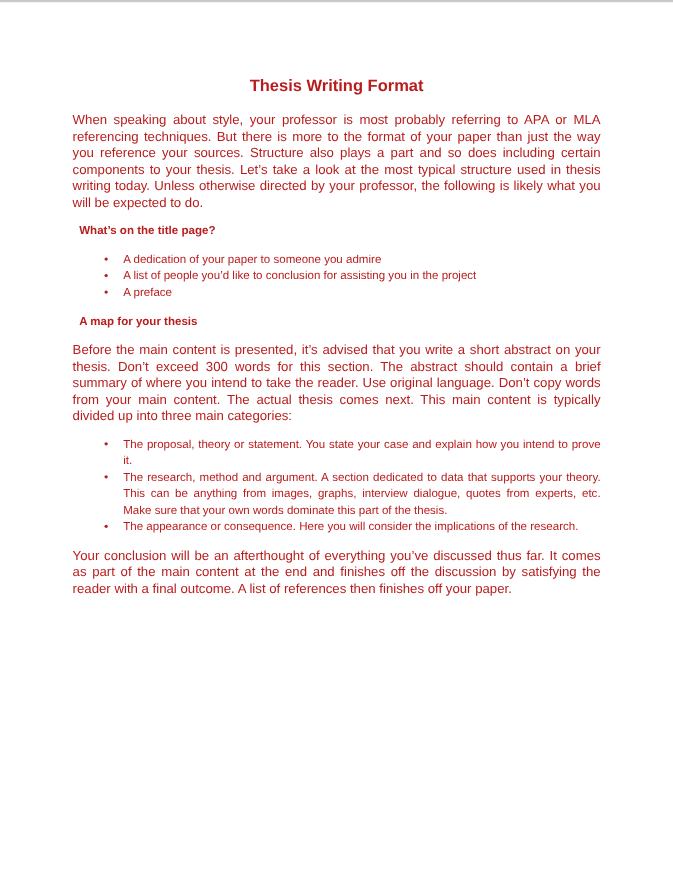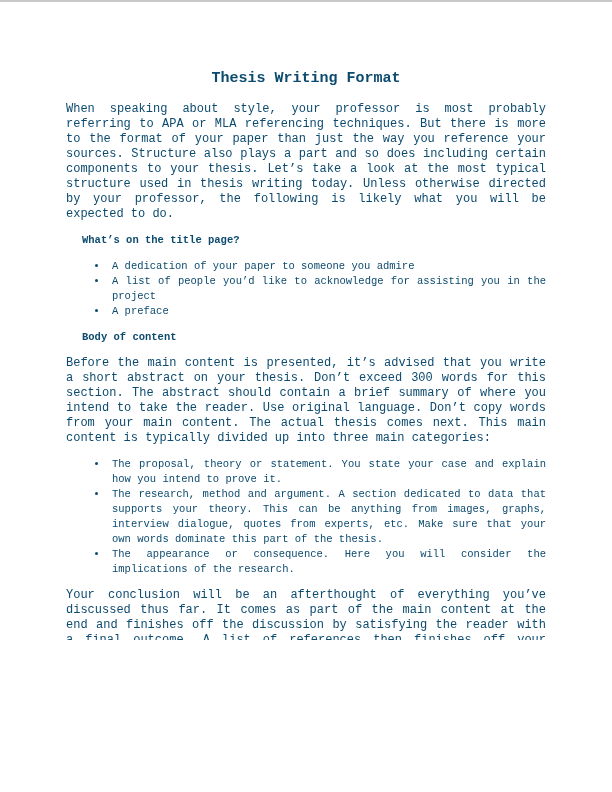--- a/index.html
+++ b/index.html
@@ -5,22 +5,22 @@
   html, body {
     margin: 0;
     padding: 0;
     background: #ffffff;
   }
   .page {
     position: relative;
     width: 612px;
     height: 640px;
     background: #ffffff;
-    font-family: Liberation Mono, monospace;
-    color: #0c4a6e;
+    font-family: Liberation Sans, sans-serif;
+    color: #b91c1c;
     overflow: hidden;
   }
   .top-edge {
     position: absolute;
     top: 0;
     left: 0;
     width: 612px;
     height: 2px;
     background: #c9c9c9;
   }
@@ -37,21 +37,21 @@
   p.body-para {
     font-size: 12px;
     line-height: 15px;
     text-align: justify;
     margin: 0 0 11px 0;
   }
   h2.section-heading {
     font-size: 10.5px;
     line-height: 15px;
     font-weight: bold;
-    margin: 0 0 11px 16px;
+    margin: 0 0 11px 6px;
   }
   ul.bullet-list {
     margin: 0 0 11px 0;
     padding: 0 0 0 42px;
     list-style-type: disc;
   }
   ul.bullet-list li {
     font-size: 10.5px;
     line-height: 15px;
     text-align: justify;
@@ -65,26 +65,26 @@
   <div class="top-edge"></div>
   <div class="content">
 
     <h1 class="doc-title">Thesis Writing Format</h1>
 
     <p class="body-para">When speaking about style, your professor is most probably referring to APA or MLA referencing techniques. But there is more to the format of your paper than just the way you reference your sources. Structure also plays a part and so does including certain components to your thesis. Let’s take a look at the most typical structure used in thesis writing today. Unless otherwise directed by your professor, the following is likely what you will be expected to do.</p>
 
     <h2 class="section-heading">What’s on the title page?</h2>
     <ul class="bullet-list">
       <li>A dedication of your paper to someone you admire</li>
-      <li>A list of people you’d like to acknowledge for assisting you in the project</li>
+      <li>A list of people you’d like to conclusion for assisting you in the project</li>
       <li>A preface</li>
     </ul>
 
+    <h2 class="section-heading">A map for your thesis</h2>
 
-    <h2 class="section-heading">Body of content</h2>
     <p class="body-para">Before the main content is presented, it’s advised that you write a short abstract on your thesis. Don’t exceed 300 words for this section. The abstract should contain a brief summary of where you intend to take the reader. Use original language. Don’t copy words from your main content. The actual thesis comes next. This main content is typically divided up into three main categories:</p>
     <ul class="bullet-list">
       <li>The proposal, theory or statement. You state your case and explain how you intend to prove it.</li>
       <li>The research, method and argument. A section dedicated to data that supports your theory. This can be anything from images, graphs, interview dialogue, quotes from experts, etc. Make sure that your own words dominate this part of the thesis.</li>
       <li>The appearance or consequence. Here you will consider the implications of the research.</li>
     </ul>
 
     <p class="body-para">Your conclusion will be an afterthought of everything you’ve discussed thus far. It comes as part of the main content at the end and finishes off the discussion by satisfying the reader with a final outcome. A list of references then finishes off your paper.</p>
 
   </div>

